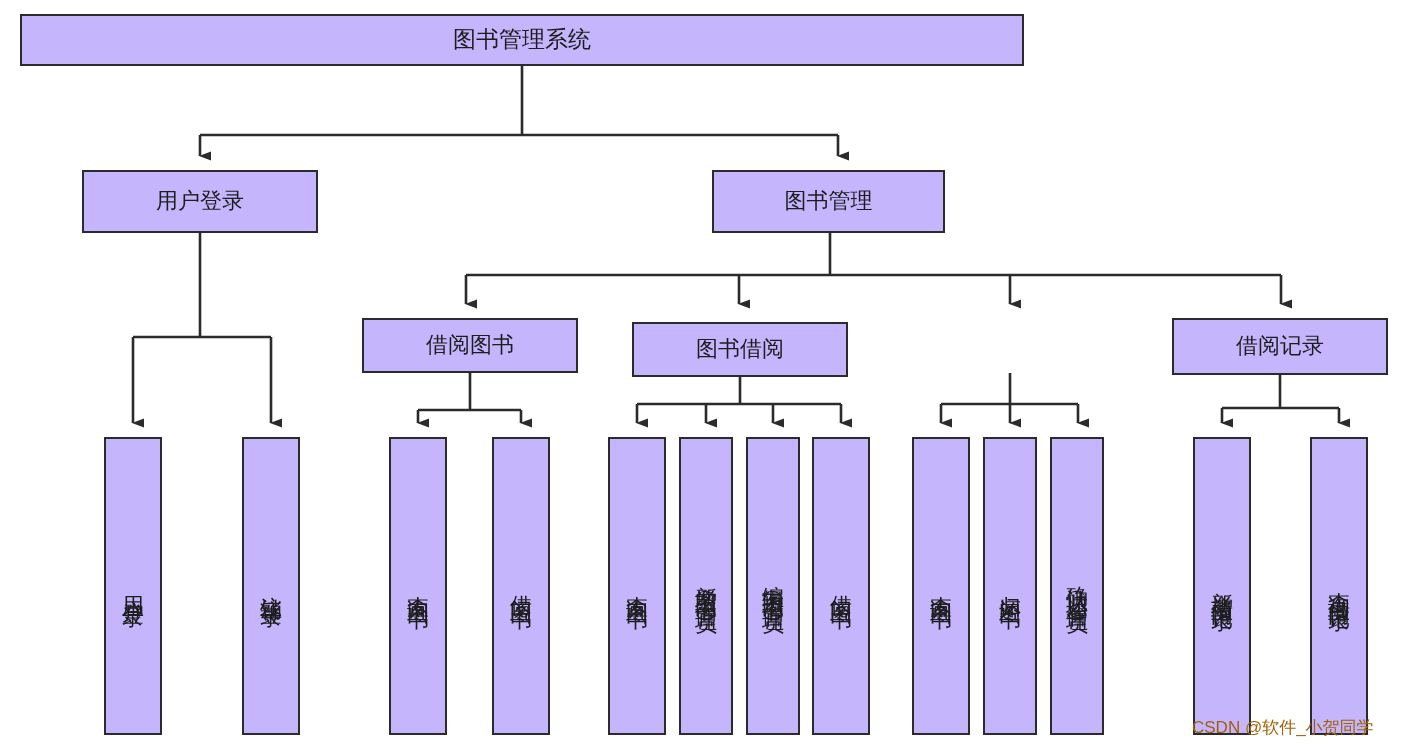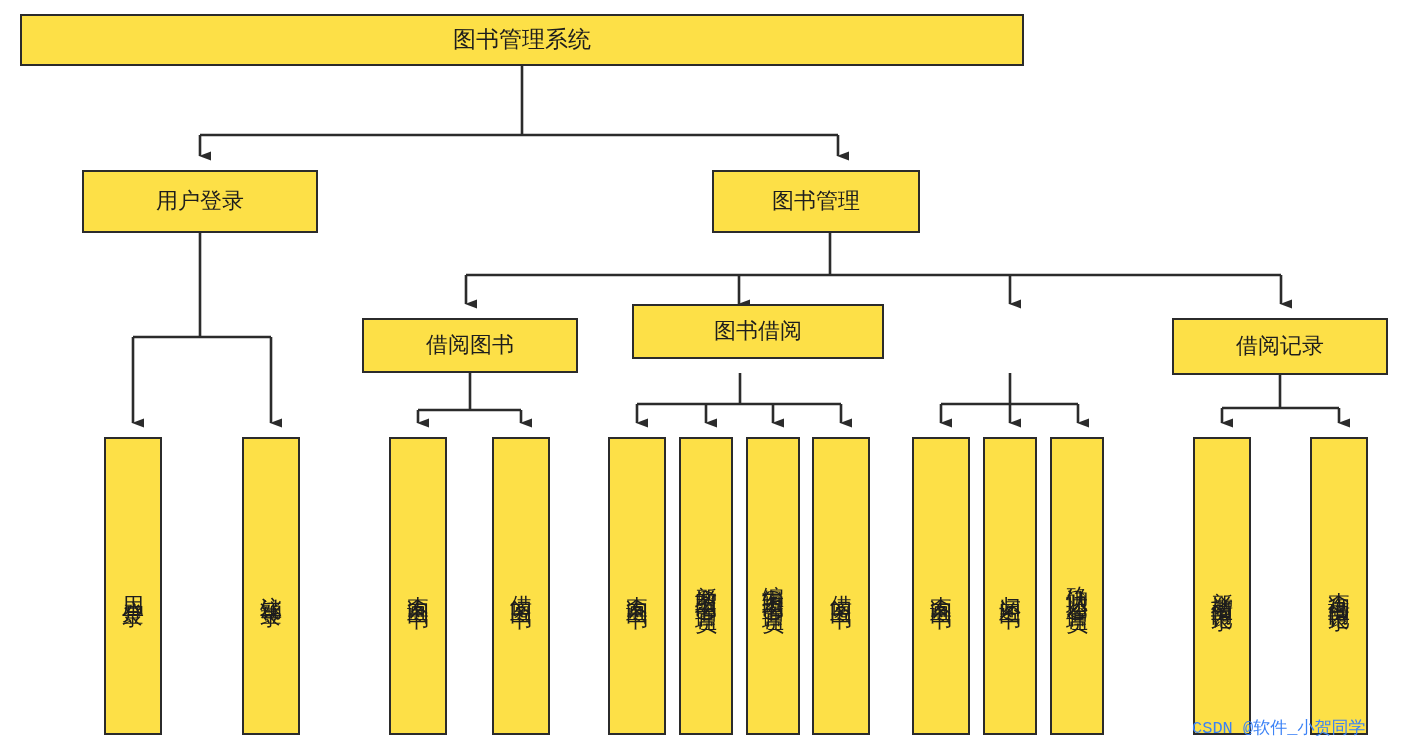--- a/index.html
+++ b/index.html
@@ -21,21 +21,21 @@
     position: absolute;
     left: 0;
     top: 0;
     width: 1405px;
     height: 747px;
     pointer-events: none;
   }
   .node {
     position: absolute;
     box-sizing: border-box;
-    background: #fde047;
+    background: #c4b5fd;
     border: 2.5px solid #2b2b2b;
     display: flex;
     align-items: center;
     justify-content: center;
     z-index: 2;
   }
   .node .label {
     color: #1d1d1d;
     line-height: 1.12;
     text-align: center;
@@ -53,25 +53,25 @@
   }
   .node.vert .label {
     writing-mode: vertical-rl;
     text-orientation: upright;
     font-size: 22px;
     letter-spacing: 4px;
     line-height: 1;
   }
   .watermark {
     position: absolute;
-    color: #3b82f6;
+    color: #a16207;
     font-size: 17px;
     white-space: nowrap;
     z-index: 5;
-    font-family: Liberation Mono, monospace;
+    font-family: Liberation Sans, sans-serif;
     text-align: right;
   }
 </style>
 </head>
 <body>
 
 <div id="canvas">
 
   <svg class="wires" viewBox="0 0 1405 747">
     <defs>
@@ -123,28 +123,28 @@
     </g>
   </svg>
 
   <div class="node root horiz" style="left:20px; top:14px; width:1004px; height:52px;">
     <span class="label">图书管理系统</span>
   </div>
 
   <div class="node horiz" style="left:82px; top:170px; width:236px; height:63px;">
     <span class="label">用户登录</span>
   </div>
-  <div class="node horiz" style="left:712px; top:170px; width:208px; height:63px;">
+  <div class="node horiz" style="left:712px; top:170px; width:233px; height:63px;">
     <span class="label">图书管理</span>
   </div>
 
   <div class="node horiz" style="left:362px; top:318px; width:216px; height:55px;">
     <span class="label">借阅图书</span>
   </div>
-  <div class="node horiz" style="left:632px; top:304px; width:252px; height:55px;">
+  <div class="node horiz" style="left:632px; top:322px; width:216px; height:55px;">
     <span class="label">图书借阅</span>
   </div>
   <div class="node horiz" style="left:1172px; top:318px; width:216px; height:57px;">
     <span class="label">借阅记录</span>
   </div>
 
   <div class="node vert" style="left:104px; top:437px; width:58px; height:298px;">
     <span class="label">用户登录</span>
   </div>
   <div class="node vert" style="left:242px; top:437px; width:58px; height:298px;">

